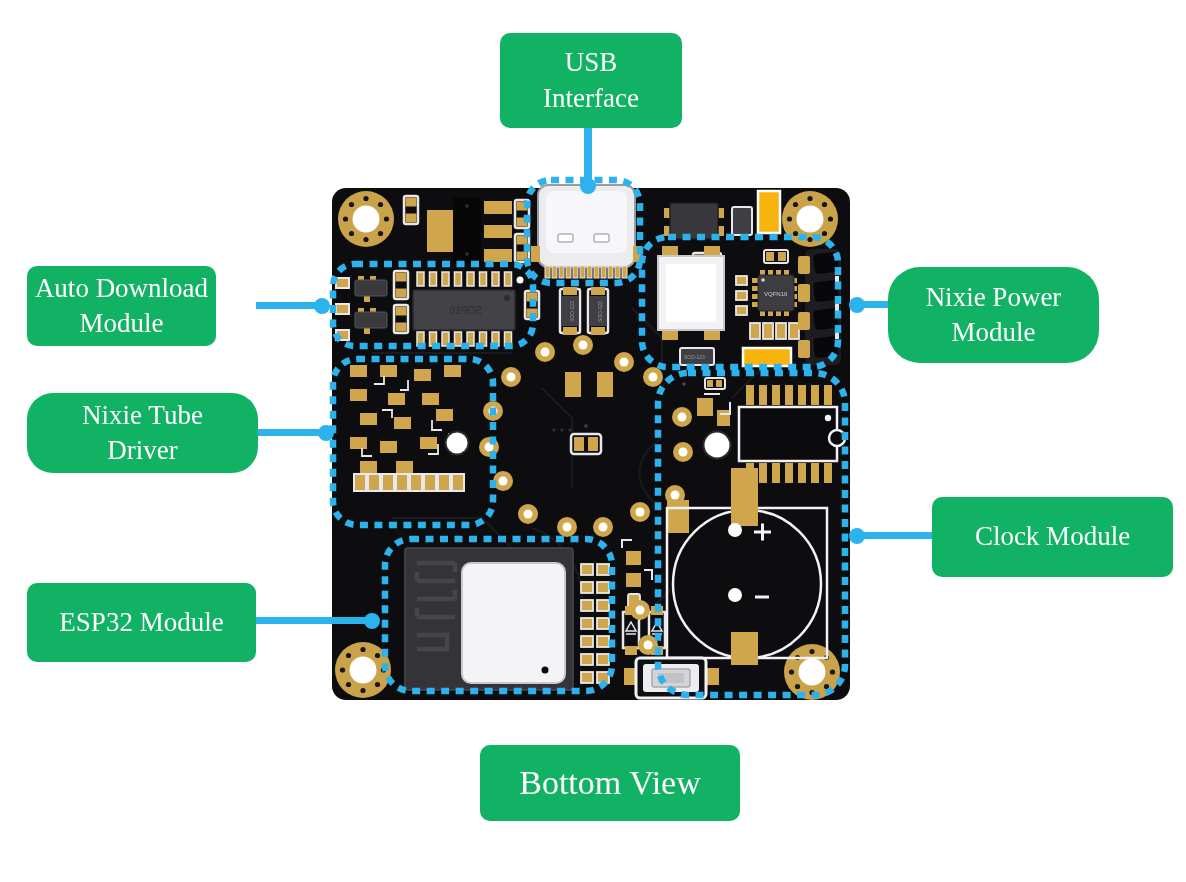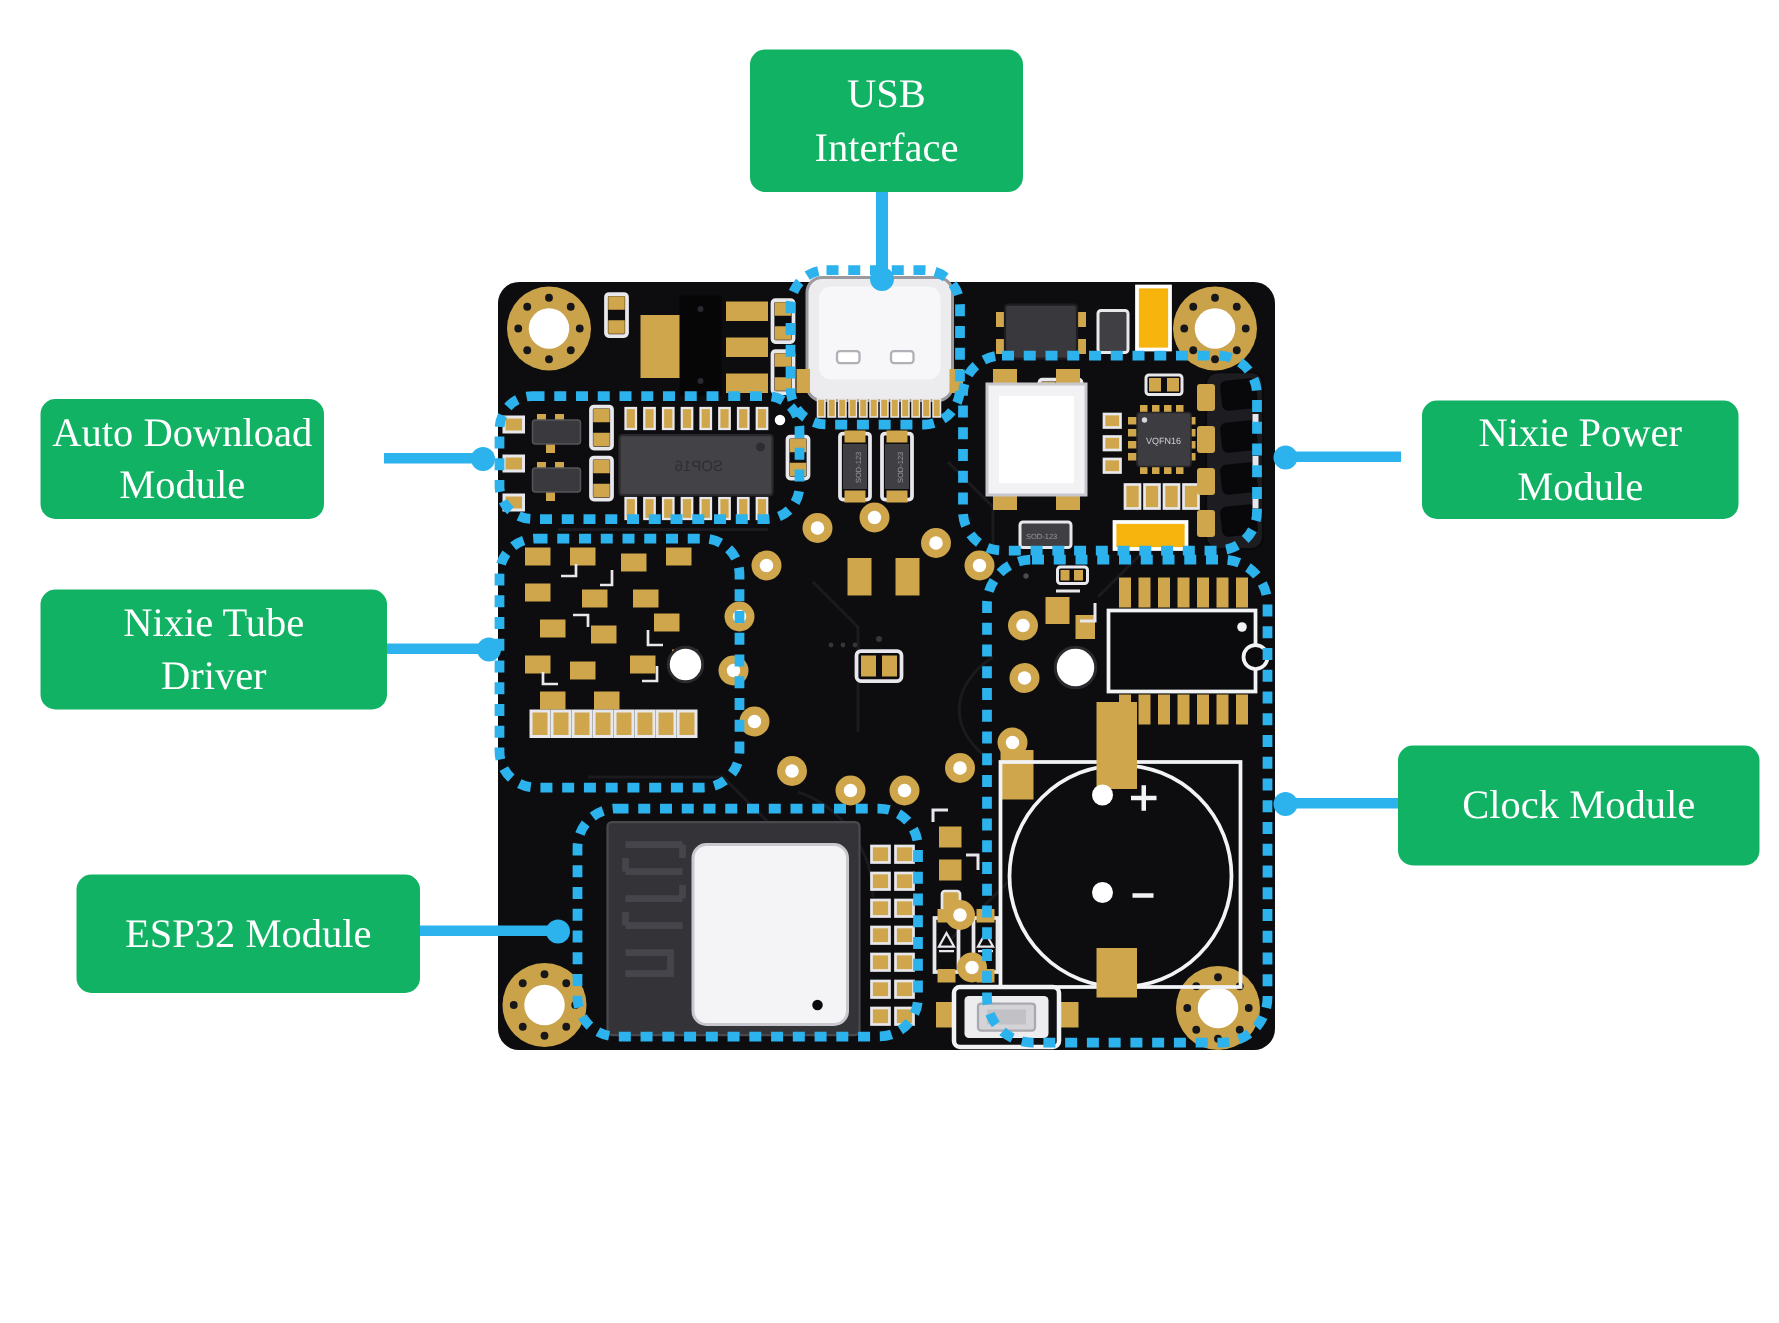--- a/index.html
+++ b/index.html
@@ -5,23 +5,23 @@
   html,body{margin:0;padding:0;background:#fff;}
   .stage{position:relative;width:1186px;height:882px;background:#ffffff;overflow:hidden;
          font-family:"Liberation Serif","DejaVu Serif",serif;}
   
   .callout{position:absolute;background:#12b264;border-radius:10px;color:#fff;
            display:flex;align-items:center;justify-content:center;text-align:center;
            font-size:27px;line-height:1.3;}
   .callout .txt{white-space:pre-line;}
   #cb-usb     {left:500px;top:33px; width:182px;height:95px;}
   #cb-autodl  {left:27px; top:266px;width:189px;height:80px;}
-  #cb-driver  {left:27px; top:393px;width:231px;height:80px;}
-  #cb-esp32   {left:27px; top:583px;width:229px;height:79px;margin-left:24px;}
-  #cb-power   {left:948px;top:267px;width:211px;height:79px;}
+  #cb-driver  {left:27px; top:393px;width:231px;height:80px;border-radius:26px;}
+  #cb-esp32   {left:27px; top:583px;width:229px;height:79px;}
+  #cb-power   {left:888px;top:267px;width:211px;height:96px;border-radius:32px;}
   #cb-clock   {left:932px;top:497px;width:241px;height:80px;}
   #cb-caption {left:480px;top:745px;width:260px;height:76px;font-size:34px;}
   
   .cline{position:absolute;background:#2cb2ec;}
   .cdot{position:absolute;width:16px;height:16px;border-radius:50%;background:#2cb2ec;}
   #ln-usb   {left:584px;top:114px;width:8px;height:72px;}
   #ln-autodl{left:256px;top:302px;width:66px;height:7px;}
   #ln-driver{left:256px;top:429px;width:70px;height:7px;}
   #ln-esp32 {left:254px;top:617px;width:118px;height:7px;}
   #ln-power {left:858px;top:301px;width:76px;height:7px;}
@@ -464,14 +464,17 @@
   <div class="callout" id="cb-esp32">
     <span class="txt">ESP32 Module</span>
   </div>
   <div class="callout" id="cb-power">
     <span class="txt">Nixie Power
 Module</span>
   </div>
   <div class="callout" id="cb-clock">
     <span class="txt">Clock Module</span>
   </div>
+  <div class="callout" id="cb-caption">
+    <span class="txt">Bottom View</span>
+  </div>
 
 </div>
 
 </body></html>

